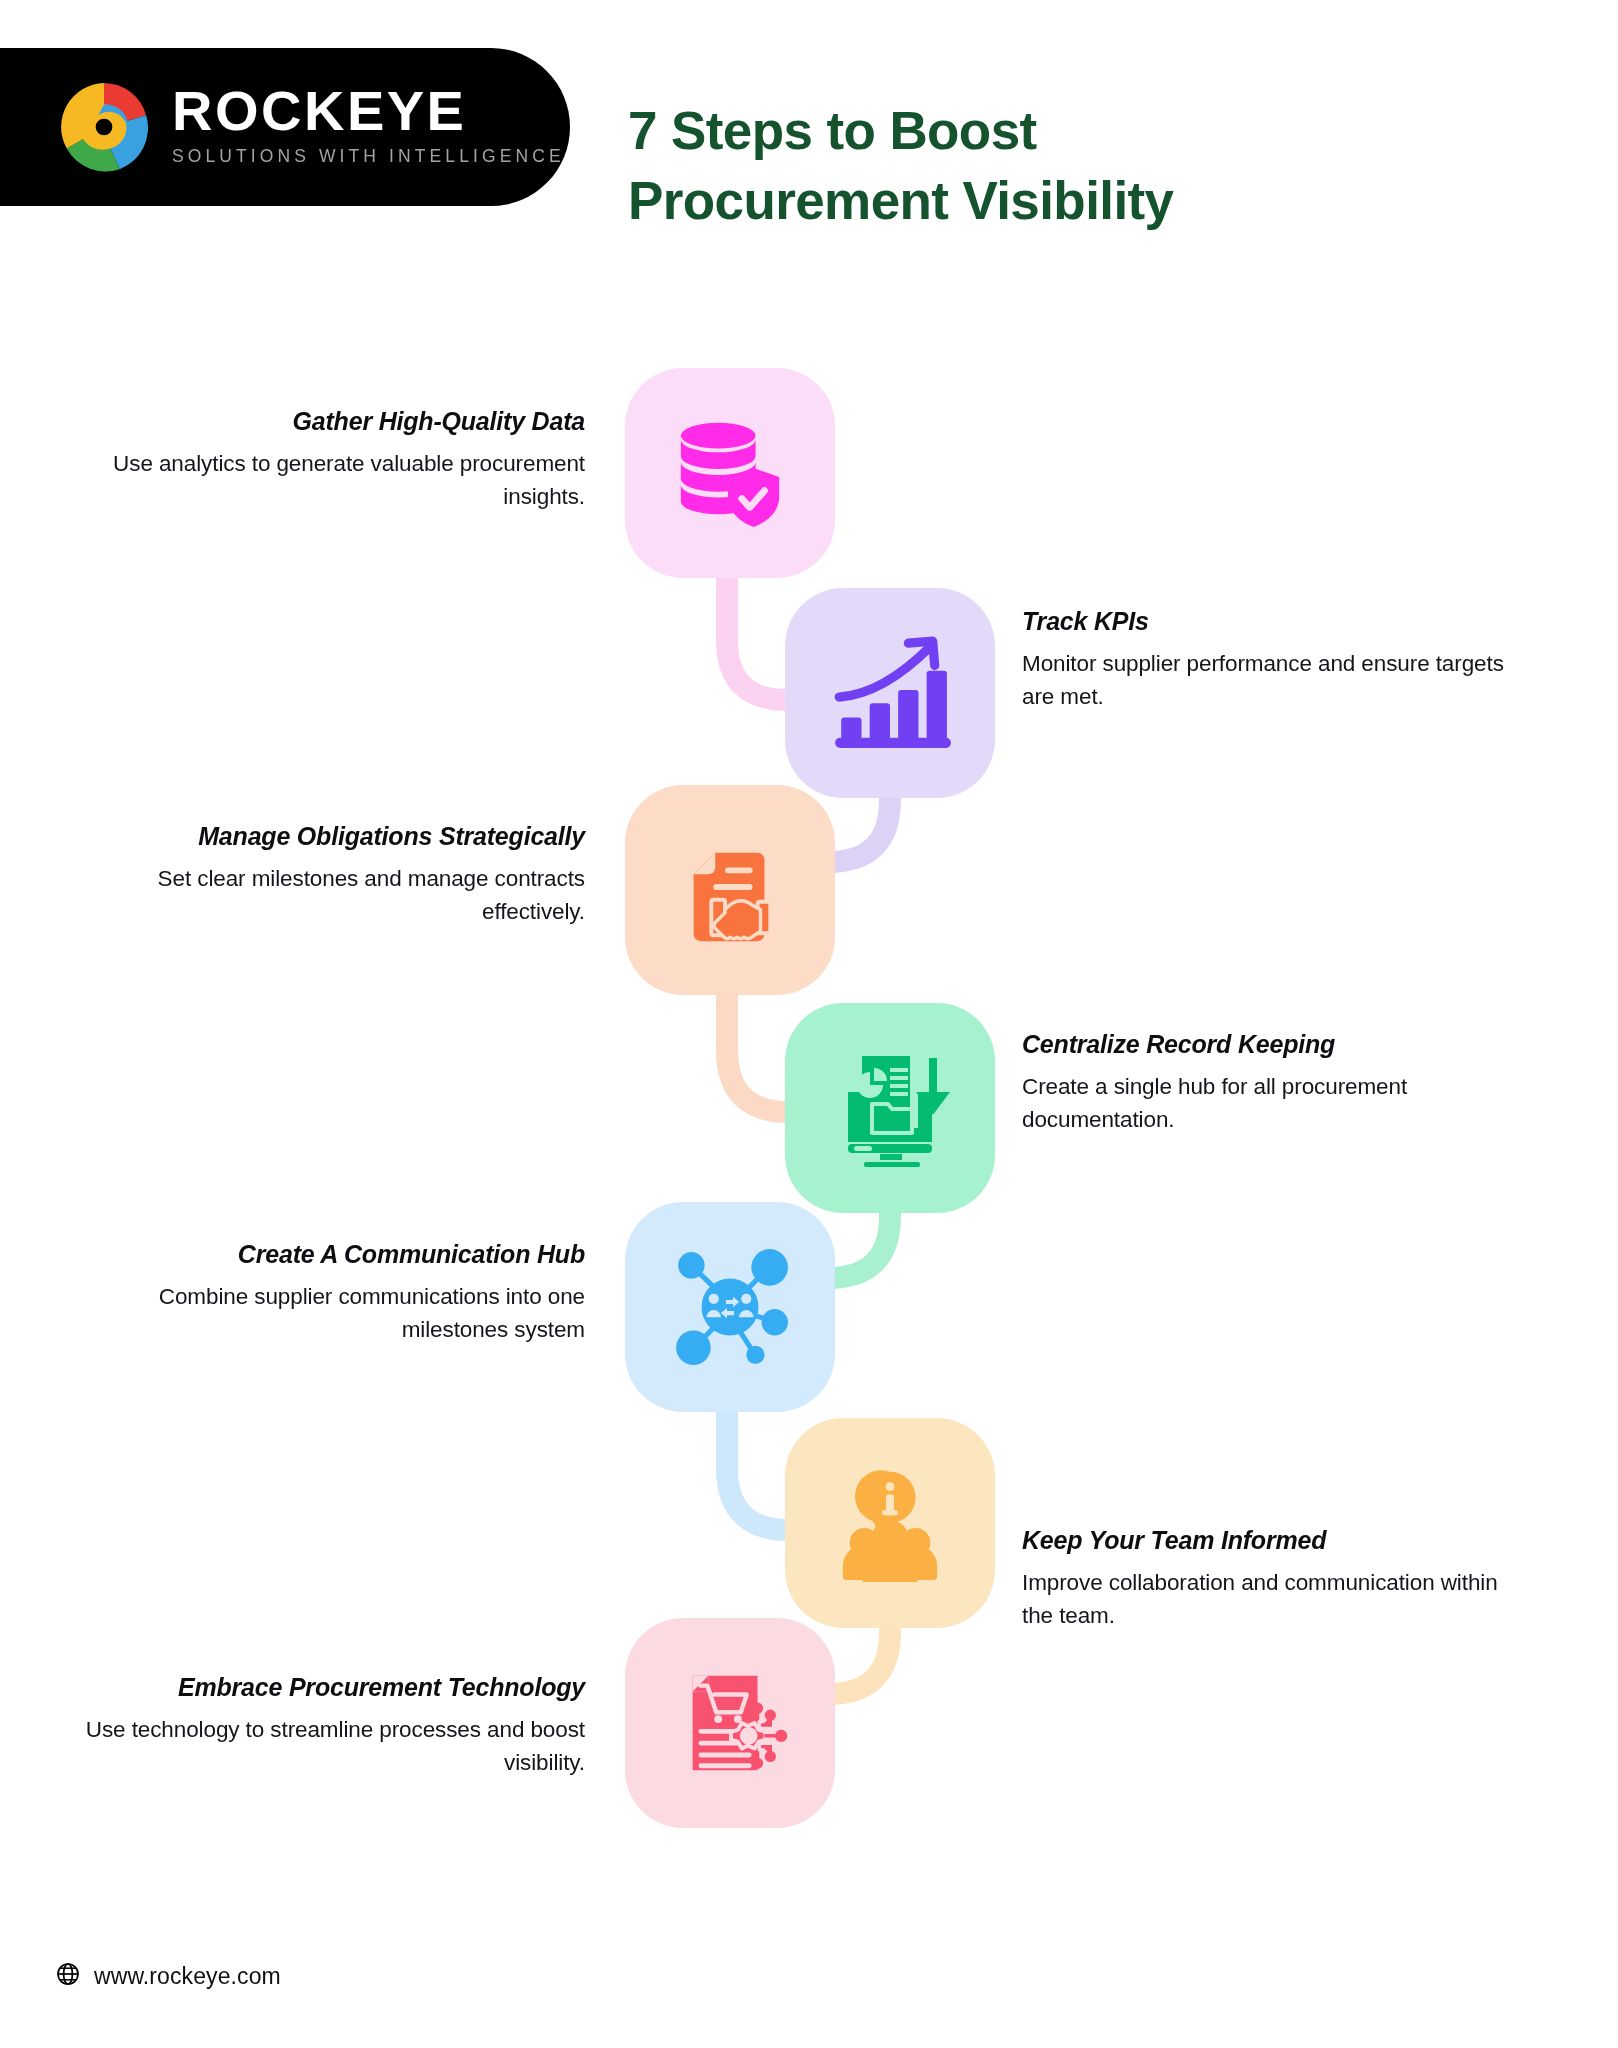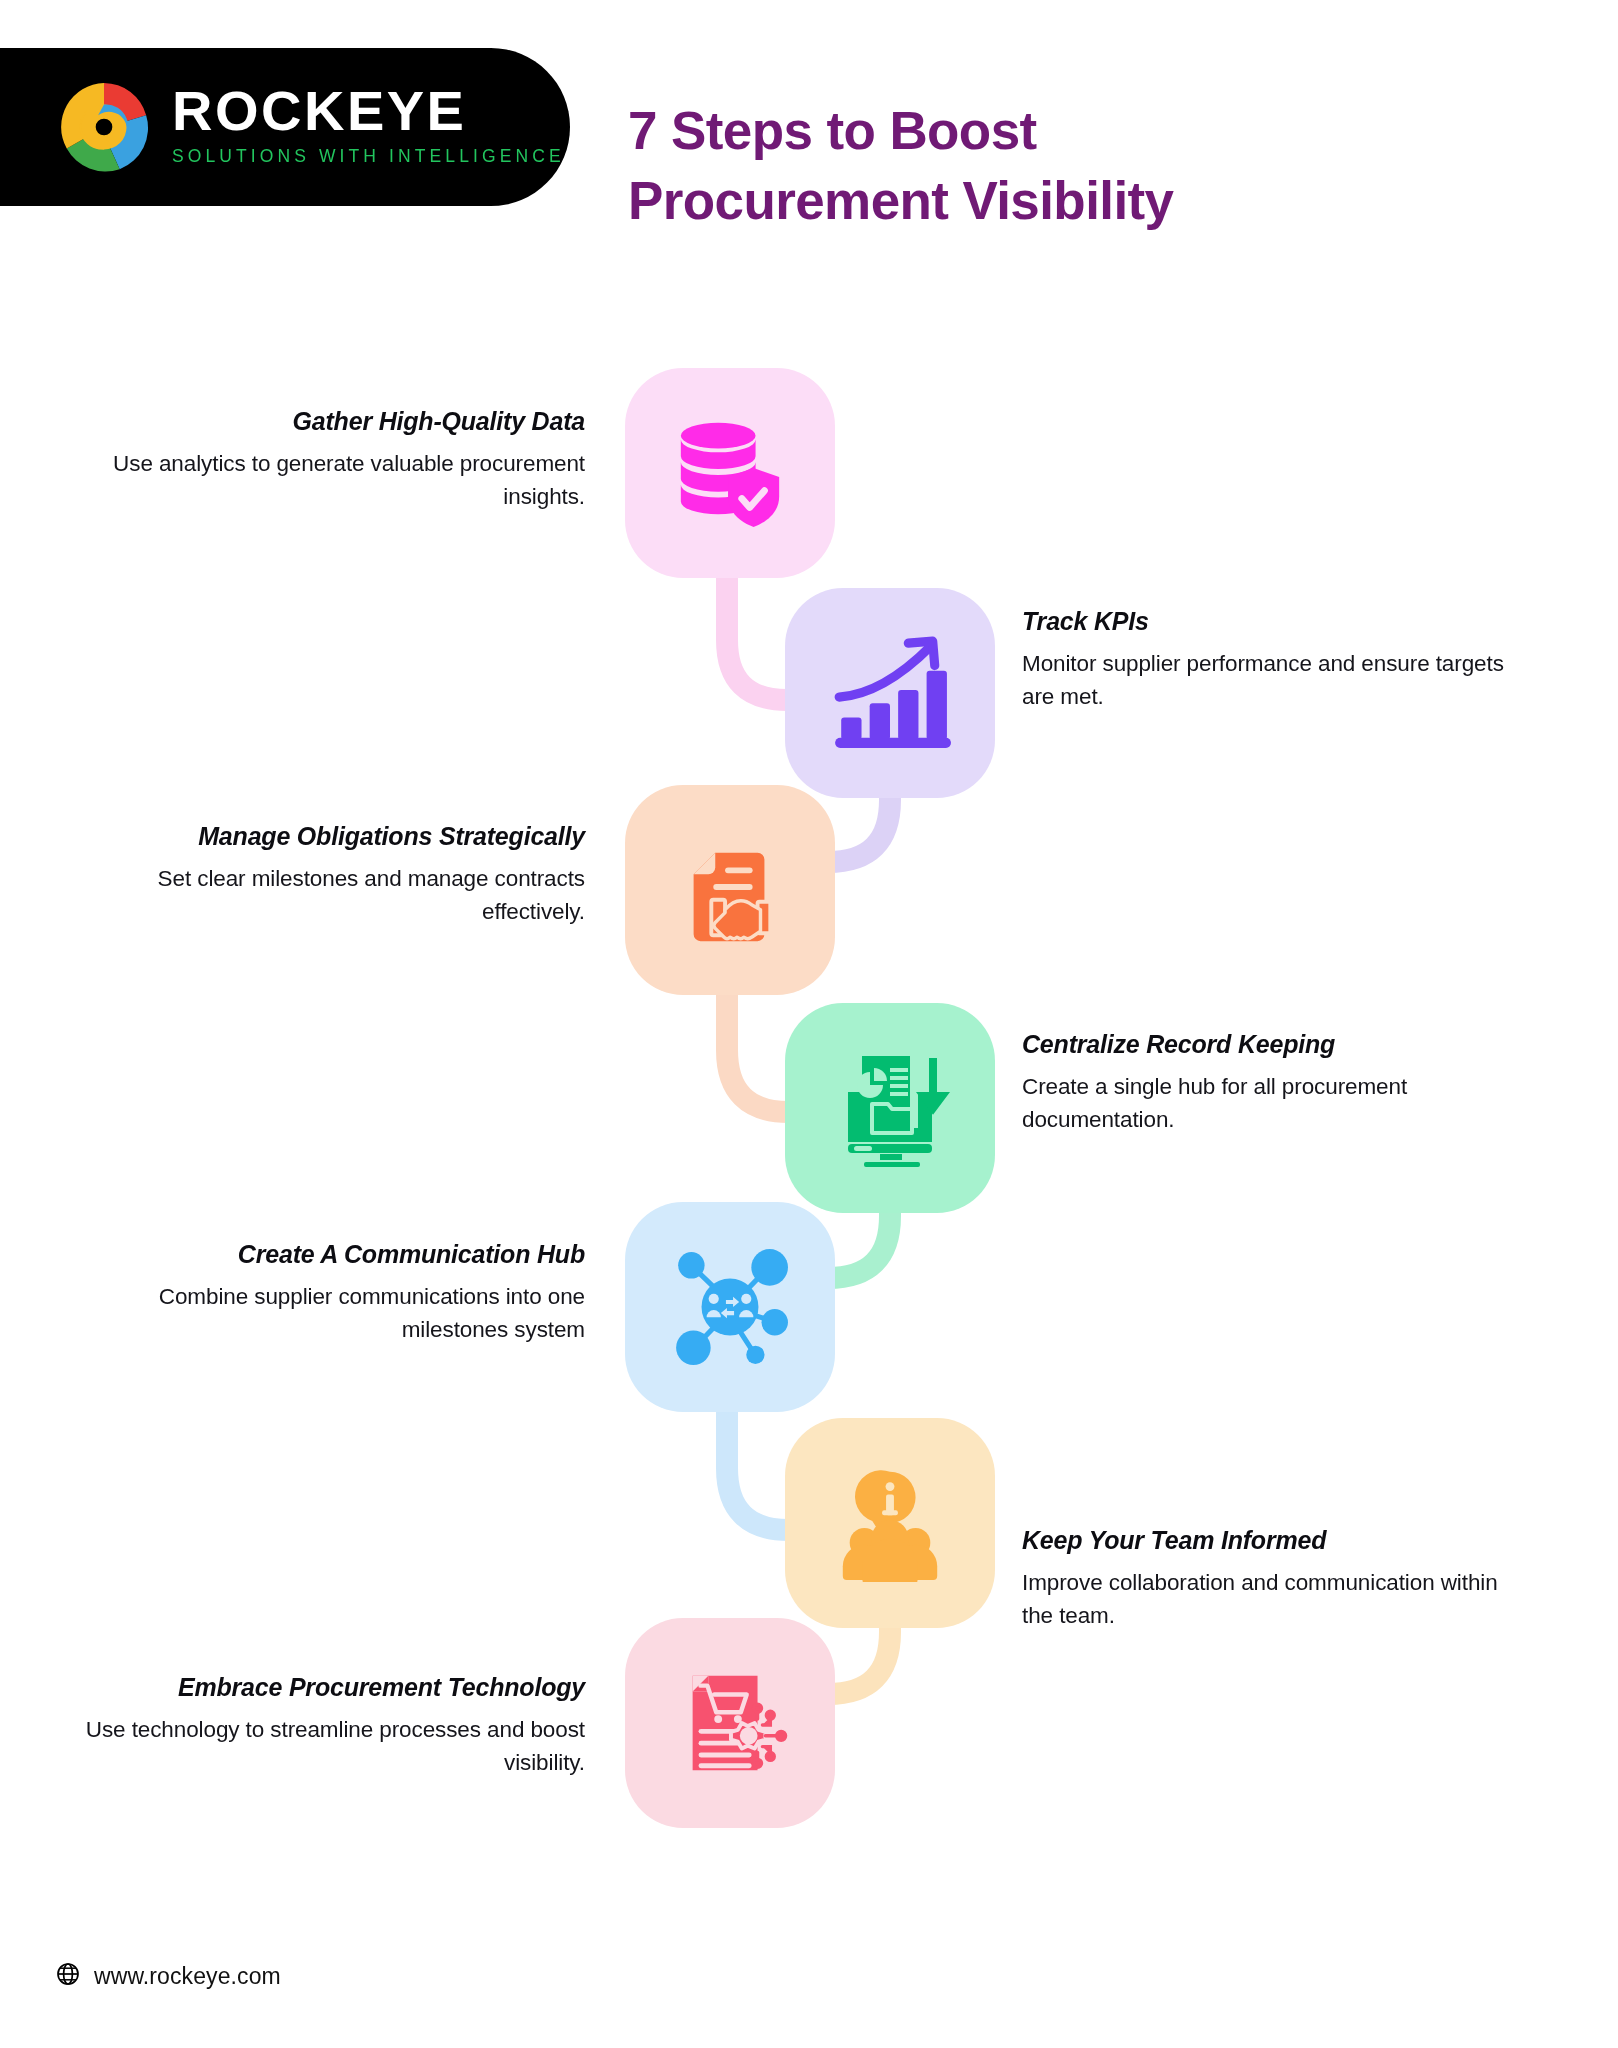--- a/index.html
+++ b/index.html
@@ -28,30 +28,30 @@
   #logo-text-wrap{
     position:absolute;left:232px;top:32px;
     display:flex;flex-direction:column;justify-content:center;
   }
   #logo-word{
     color:#ffffff;font-size:56px;font-weight:bold;
     letter-spacing:2.5px;line-height:62px;
     font-family:"Liberation Sans","DejaVu Sans",sans-serif;
   }
   #logo-tag{
-    color:#22c55e;font-size:17.5px;font-weight:normal;
+    color:#a3a3a3;font-size:17.5px;font-weight:normal;
     letter-spacing:4.1px;line-height:22px;margin-top:3px;
     font-family:"Liberation Sans","DejaVu Sans",sans-serif;
   }
 
   #page-title{
     position:absolute;left:628px;top:60px;
     width:820px;
     font-size:53px;line-height:70px;
-    font-weight:bold;color:#701a75;
+    font-weight:bold;color:#14532d;
     letter-spacing:-0.6px;
   }
 
   
   #flow{position:absolute;left:0;top:0;width:1618px;height:2048px;}
   #connectors{position:absolute;left:0;top:0;width:1618px;height:2048px;}
 
   .step{position:absolute;}
 
   .card{

